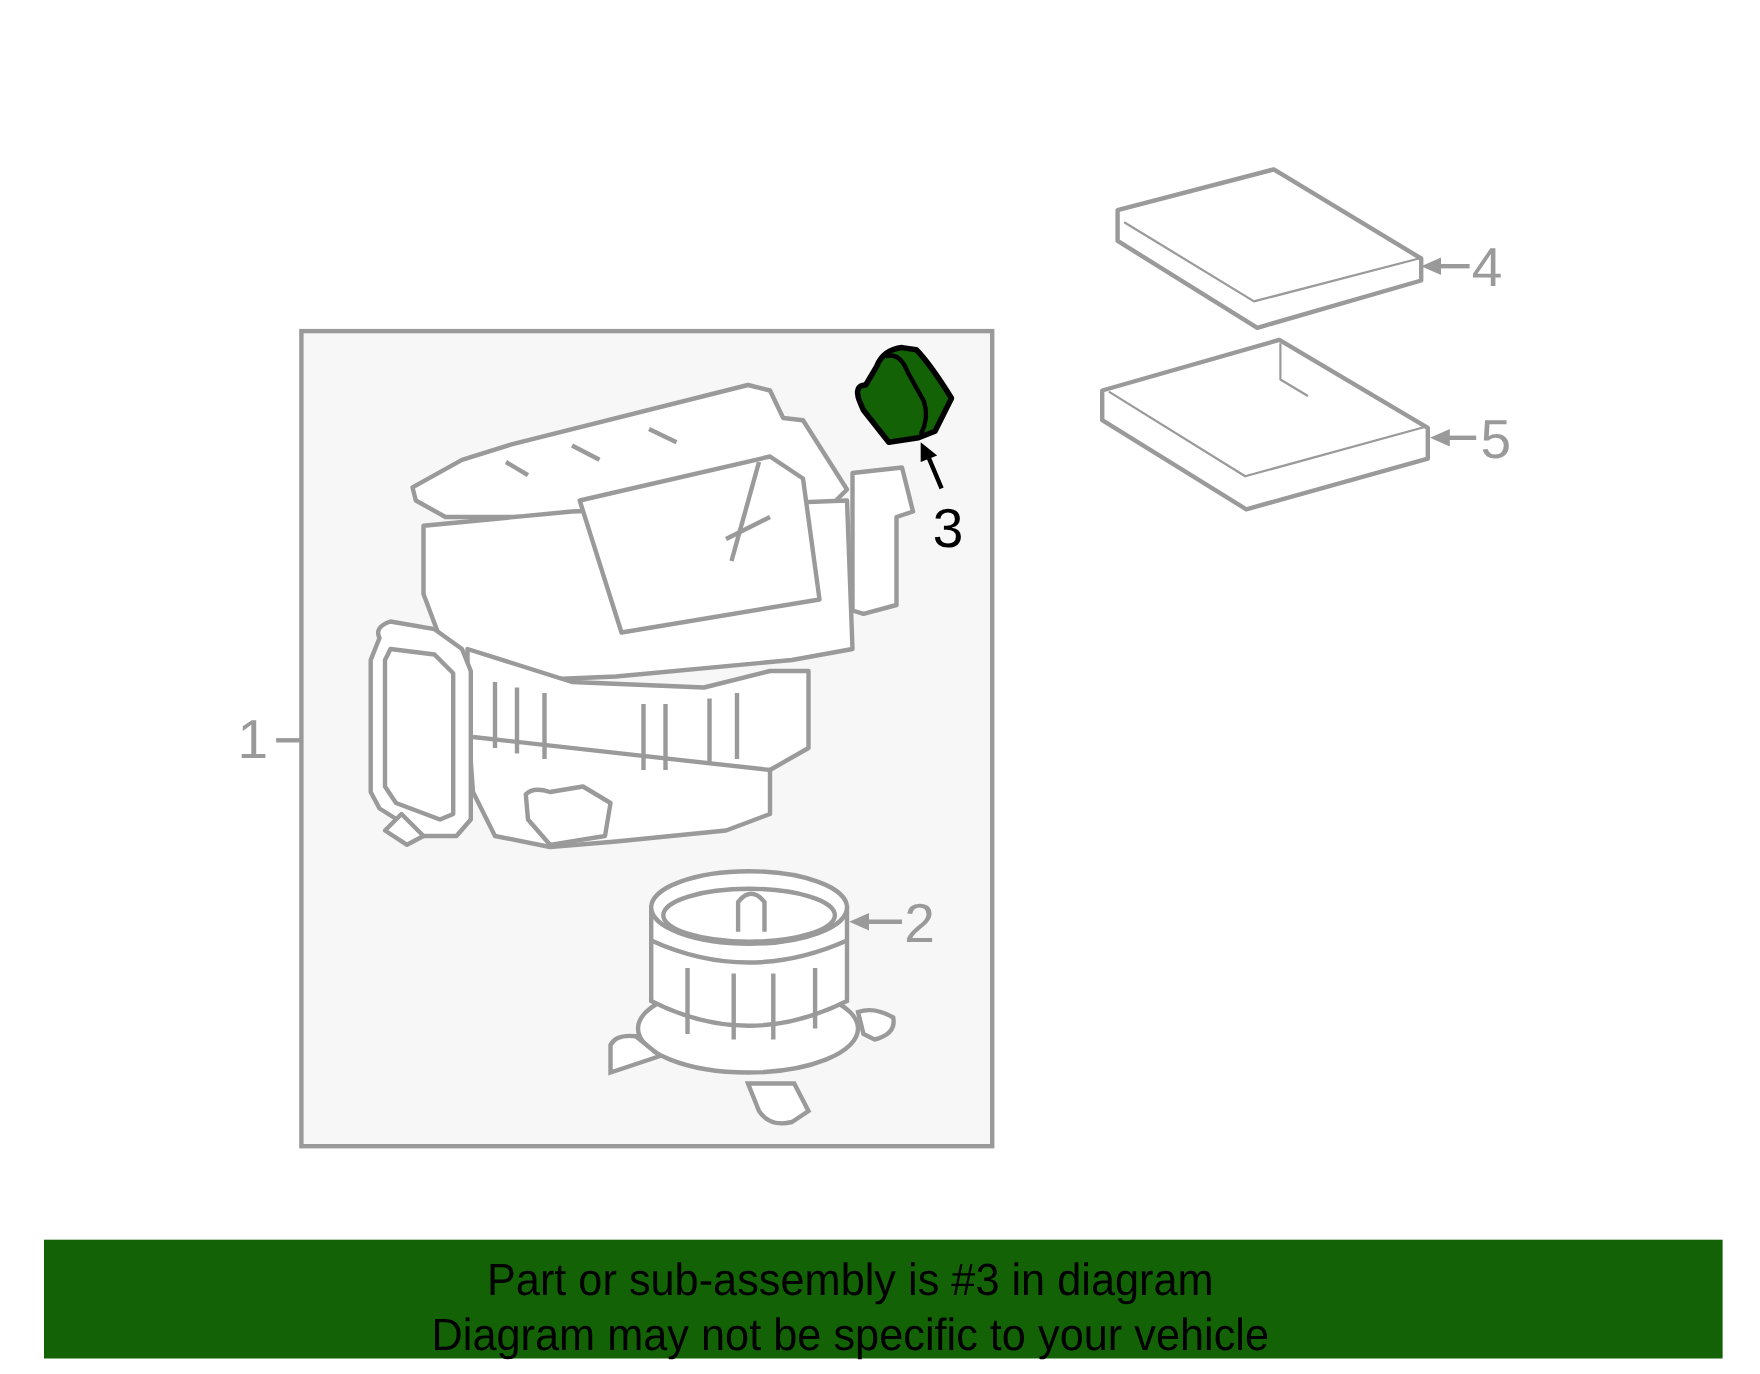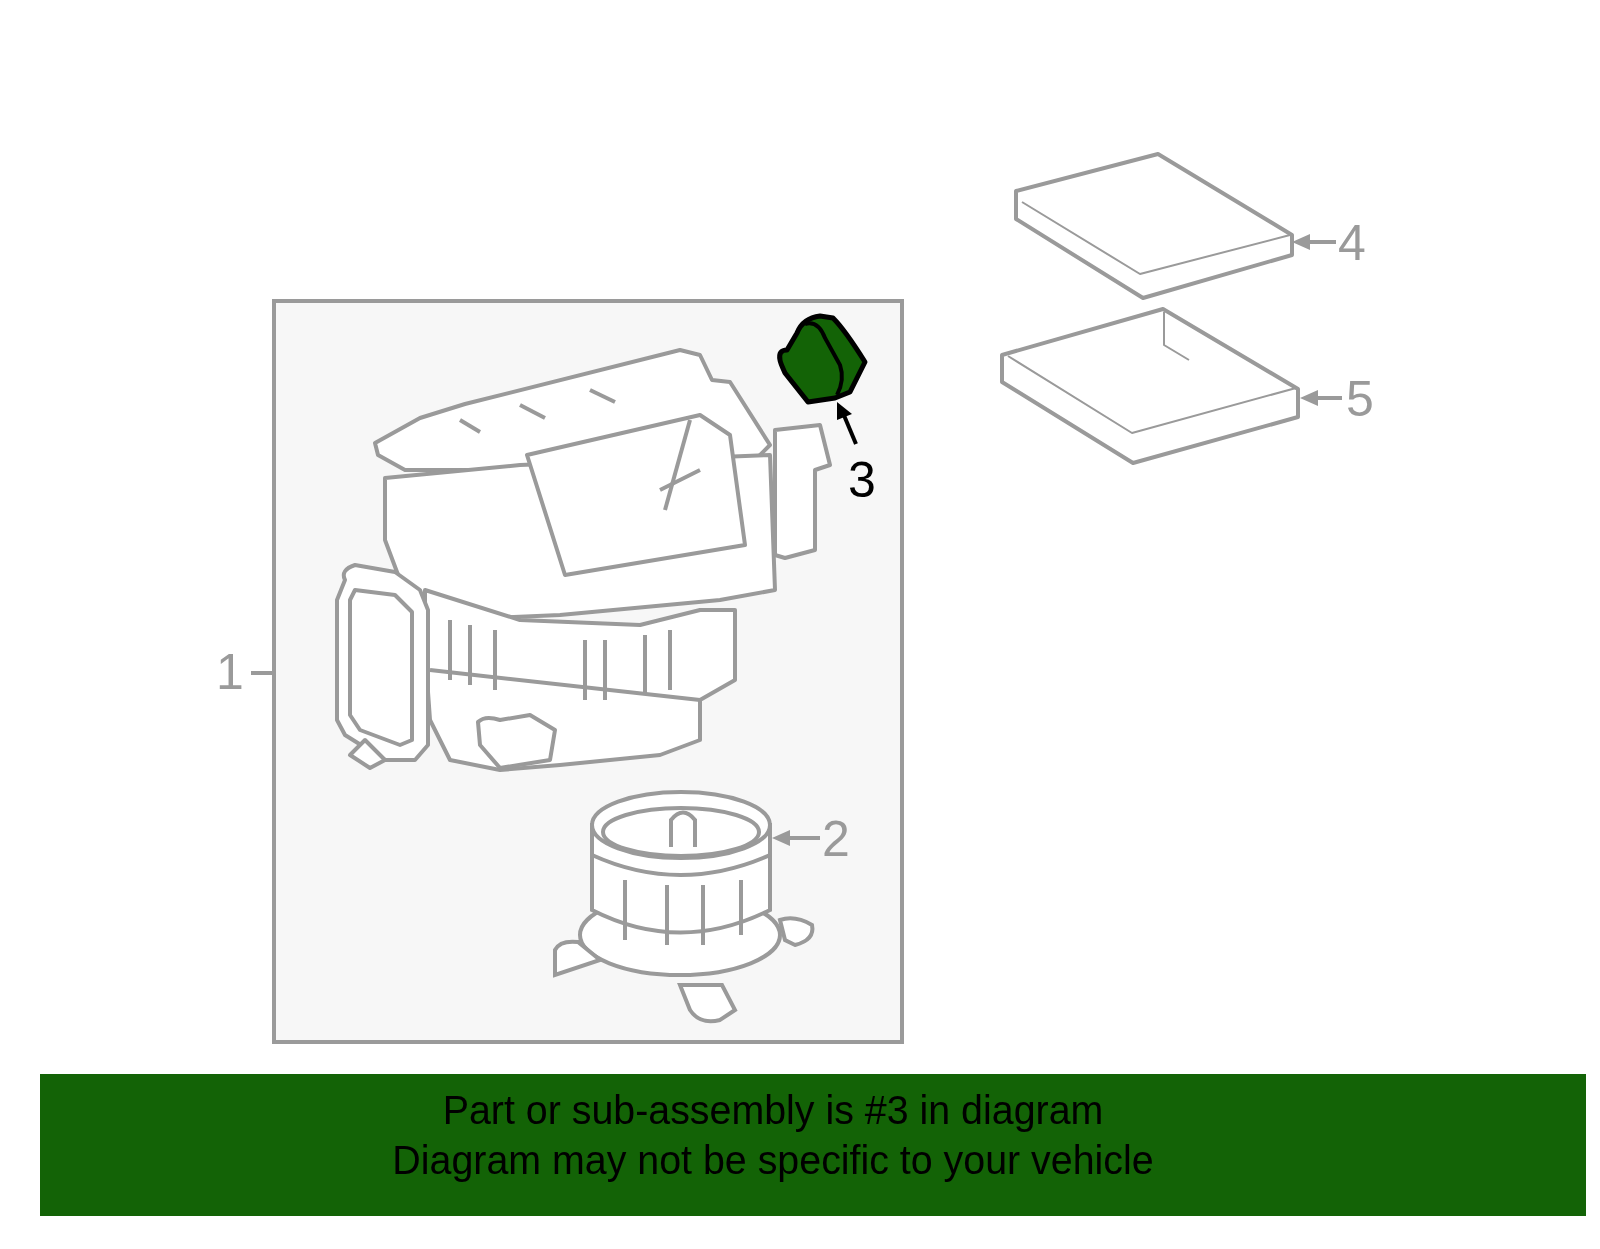--- a/index.html
+++ b/index.html
@@ -1,21 +1,21 @@
 <!DOCTYPE html>
 <html><head>
 <meta charset="utf-8">
 <style>
   html, body { margin: 0; padding: 0; background: #ffffff; }
   body { width: 1600px; height: 1249px; position: relative; overflow: hidden; font-family: "Liberation Sans", sans-serif; }
   #diagram { position: absolute; left: 0; top: 0; width: 1600px; height: 1249px; }
   .callout { position: absolute; font-family: "Liberation Sans", sans-serif; font-size: 50px; line-height: 1; }
   .callout.grey { color: #9a9a9a; }
   .callout.black { color: #000000; }
-  #banner { position: absolute; left: 40px; top: 1074px; width: 1526px; height: 142px; background: #136306; padding-left: 20px; }
+  #banner { position: absolute; left: 40px; top: 1127px; width: 1526px; height: 108px; background: #136306; }
   #banner .line { position: absolute; left: 0; width: 1466px; text-align: center; font-size: 41px; color: #000; line-height: 1; transform: scaleX(0.96); transform-origin: center; }
   #banner .l1 { top: 16px; }
   #banner .l2 { top: 66px; }
 </style>
 </head>
 <body>
 
 <svg id="diagram" viewBox="0 0 1600 1249" xmlns="http://www.w3.org/2000/svg">
 
   <rect x="274" y="301" width="628" height="741" fill="#f7f7f7" stroke="#9a9a9a" stroke-width="4"></rect>

